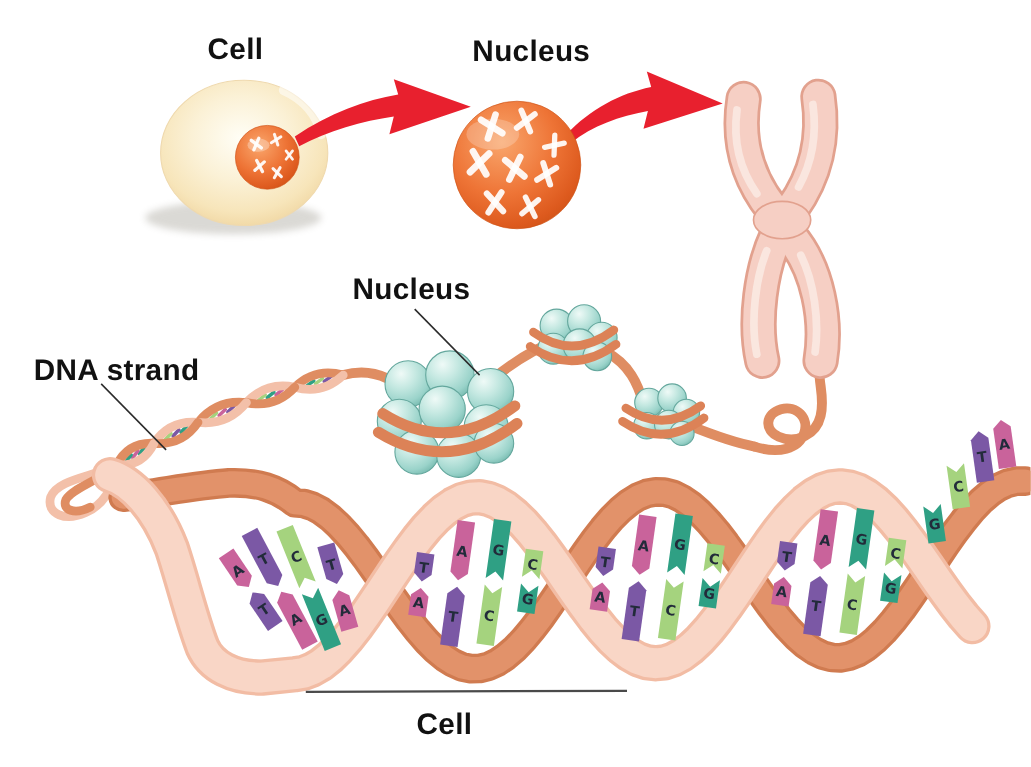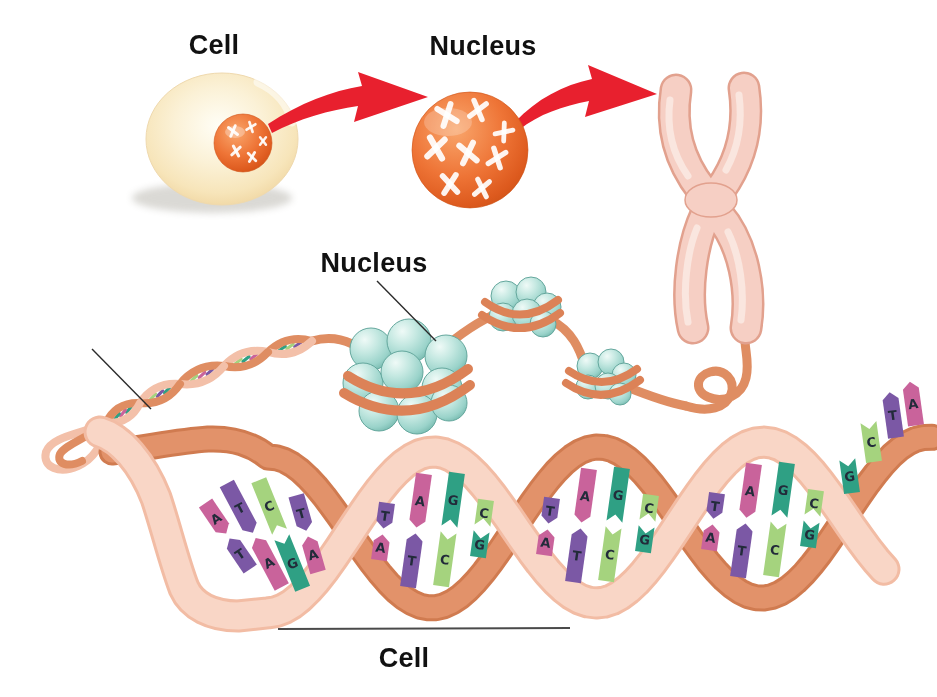--- a/index.html
+++ b/index.html
@@ -331,15 +331,16 @@
   </g>
 
   <line x1="377" y1="281" x2="436" y2="341" stroke="#2b2b2b" stroke-width="1.4"></line>
   <line x1="92" y1="349" x2="151" y2="409" stroke="#2b2b2b" stroke-width="1.4"></line>
   <line x1="278" y1="629" x2="570" y2="628" stroke="#4a4a4a" stroke-width="2"></line>
 </svg>
 
 <div class="lbl" style="left:214px;top:30px">Cell</div>
 <div class="lbl" style="left:483px;top:31px">Nucleus</div>
 <div class="lbl" style="left:374px;top:248px">Nucleus</div>
+<div class="lbl" style="left:106px;top:321px">DNA strand</div>
 <div class="lbl" style="left:404px;top:643px">Cell</div>
 
 </div>
 
 </body></html>

